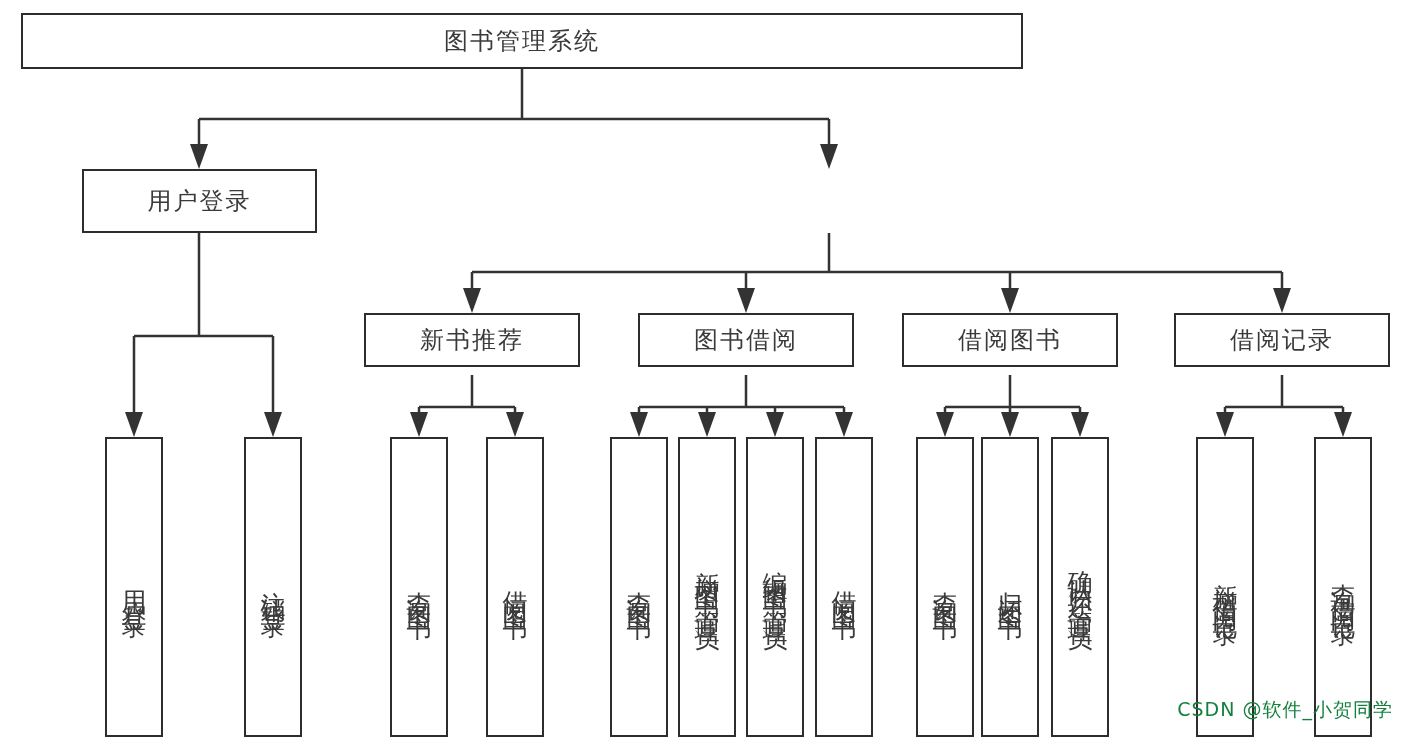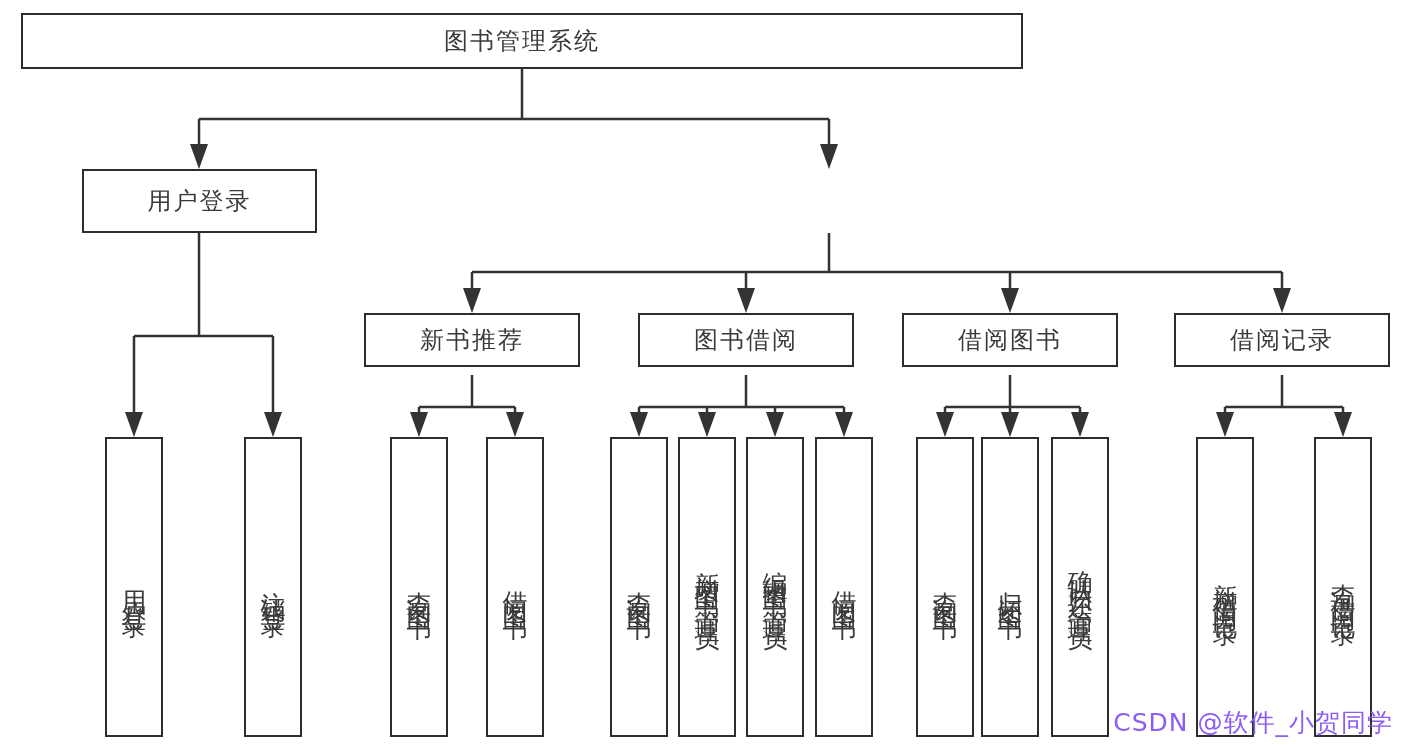--- a/index.html
+++ b/index.html
@@ -55,23 +55,23 @@
     text-orientation: mixed;
     font-size: 25px;
     line-height: 1;
     letter-spacing: 8px;
     white-space: nowrap;
     color: #3a3a3a;
   }
   .watermark {
     position: absolute;
     right: 12px;
-    bottom: 8px;
-    font-size: 25px;
-    color: #8b5cf6;
+    bottom: 24px;
+    font-size: 19px;
+    color: #15803d;
     letter-spacing: 1px;
     white-space: nowrap;
   }
 </style>
 </head>
 <body>
 
 <div class="stage">
 
   <svg class="connectors" viewBox="0 0 1405 747" xmlns="http://www.w3.org/2000/svg">

